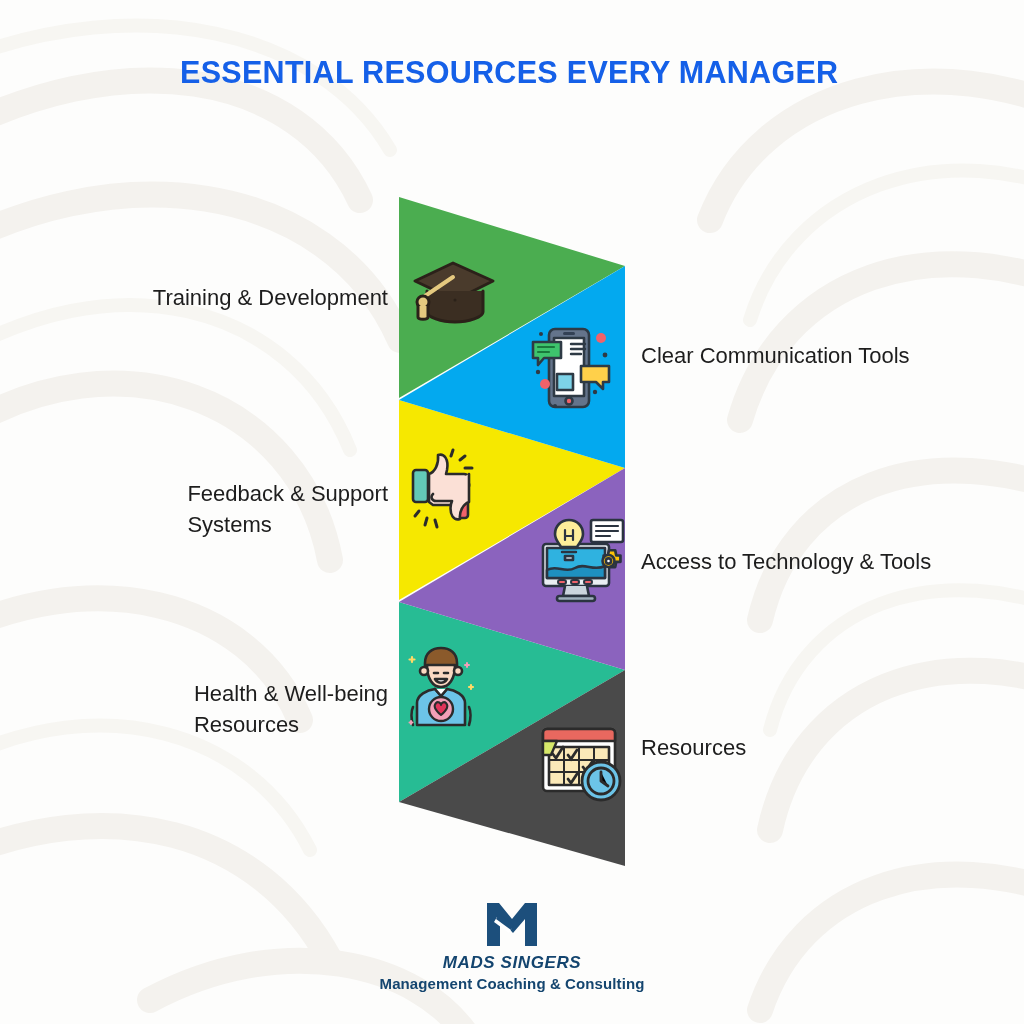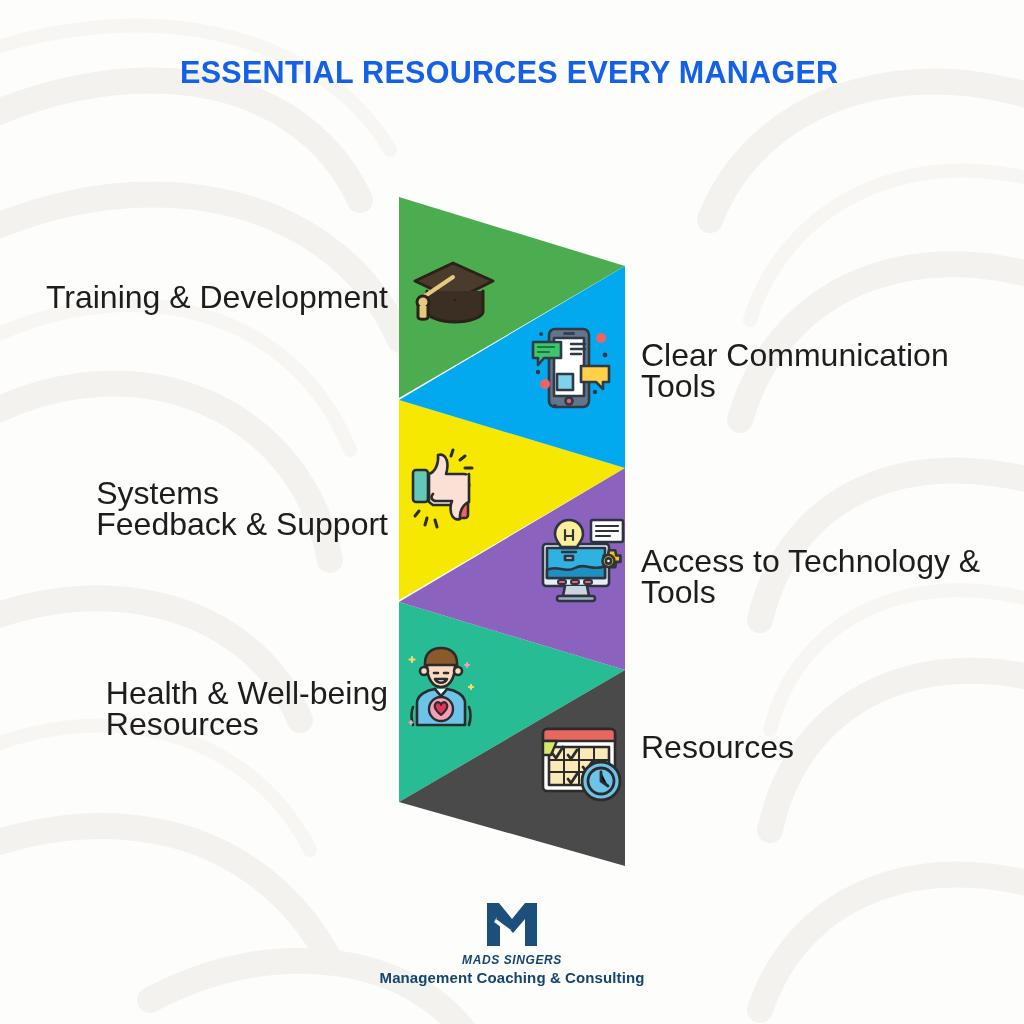--- a/index.html
+++ b/index.html
@@ -46,21 +46,21 @@
     left: 0;
     top: 0;
     width: 1024px;
     height: 1024px;
     z-index: 2;
   }
   
   .label {
     position: absolute;
     font-family: "Liberation Sans", sans-serif;
-    font-size: 32px;
+    font-size: 22px;
     line-height: 31px;
     color: #1d1d1d;
     z-index: 6;
   }
   .label.left {
     text-align: left;
     right: 636px;
   }
   .label.right {
     text-align: left;
@@ -78,21 +78,21 @@
     right: 0;
     top: 900px;
     text-align: center;
     z-index: 8;
   }
   #logo-mark { display: block; margin: 0 auto; }
   .logo-name {
     font-family: "Liberation Sans", sans-serif;
     font-weight: bold;
     font-style: italic;
-    font-size: 12px;
+    font-size: 17px;
     letter-spacing: 0.6px;
     color: #14456f;
     margin-top: 5px;
   }
   .logo-tag {
     font-family: "Liberation Sans", sans-serif;
     font-weight: bold;
     font-size: 15px;
     letter-spacing: 0.1px;
     color: #14456f;
@@ -284,22 +284,22 @@
 
   <div class="label left" style="top:282px;">
     <span>Training &amp; Development</span>
   </div>
 
   <div class="label right" style="top:340px;">
     <span>Clear Communication Tools</span>
   </div>
 
   <div class="label left" style="top:478px;">
+    <div>Feedback &amp; Support</div>
     <div>Systems</div>
-    <div>Feedback &amp; Support</div>
   </div>
 
   <div class="label right" style="top:546px;">
     <span>Access to Technology &amp; Tools</span>
   </div>
 
   <div class="label left" style="top:678px;">
     <div>Health &amp; Well-being</div>
     <div>Resources</div>
   </div>

